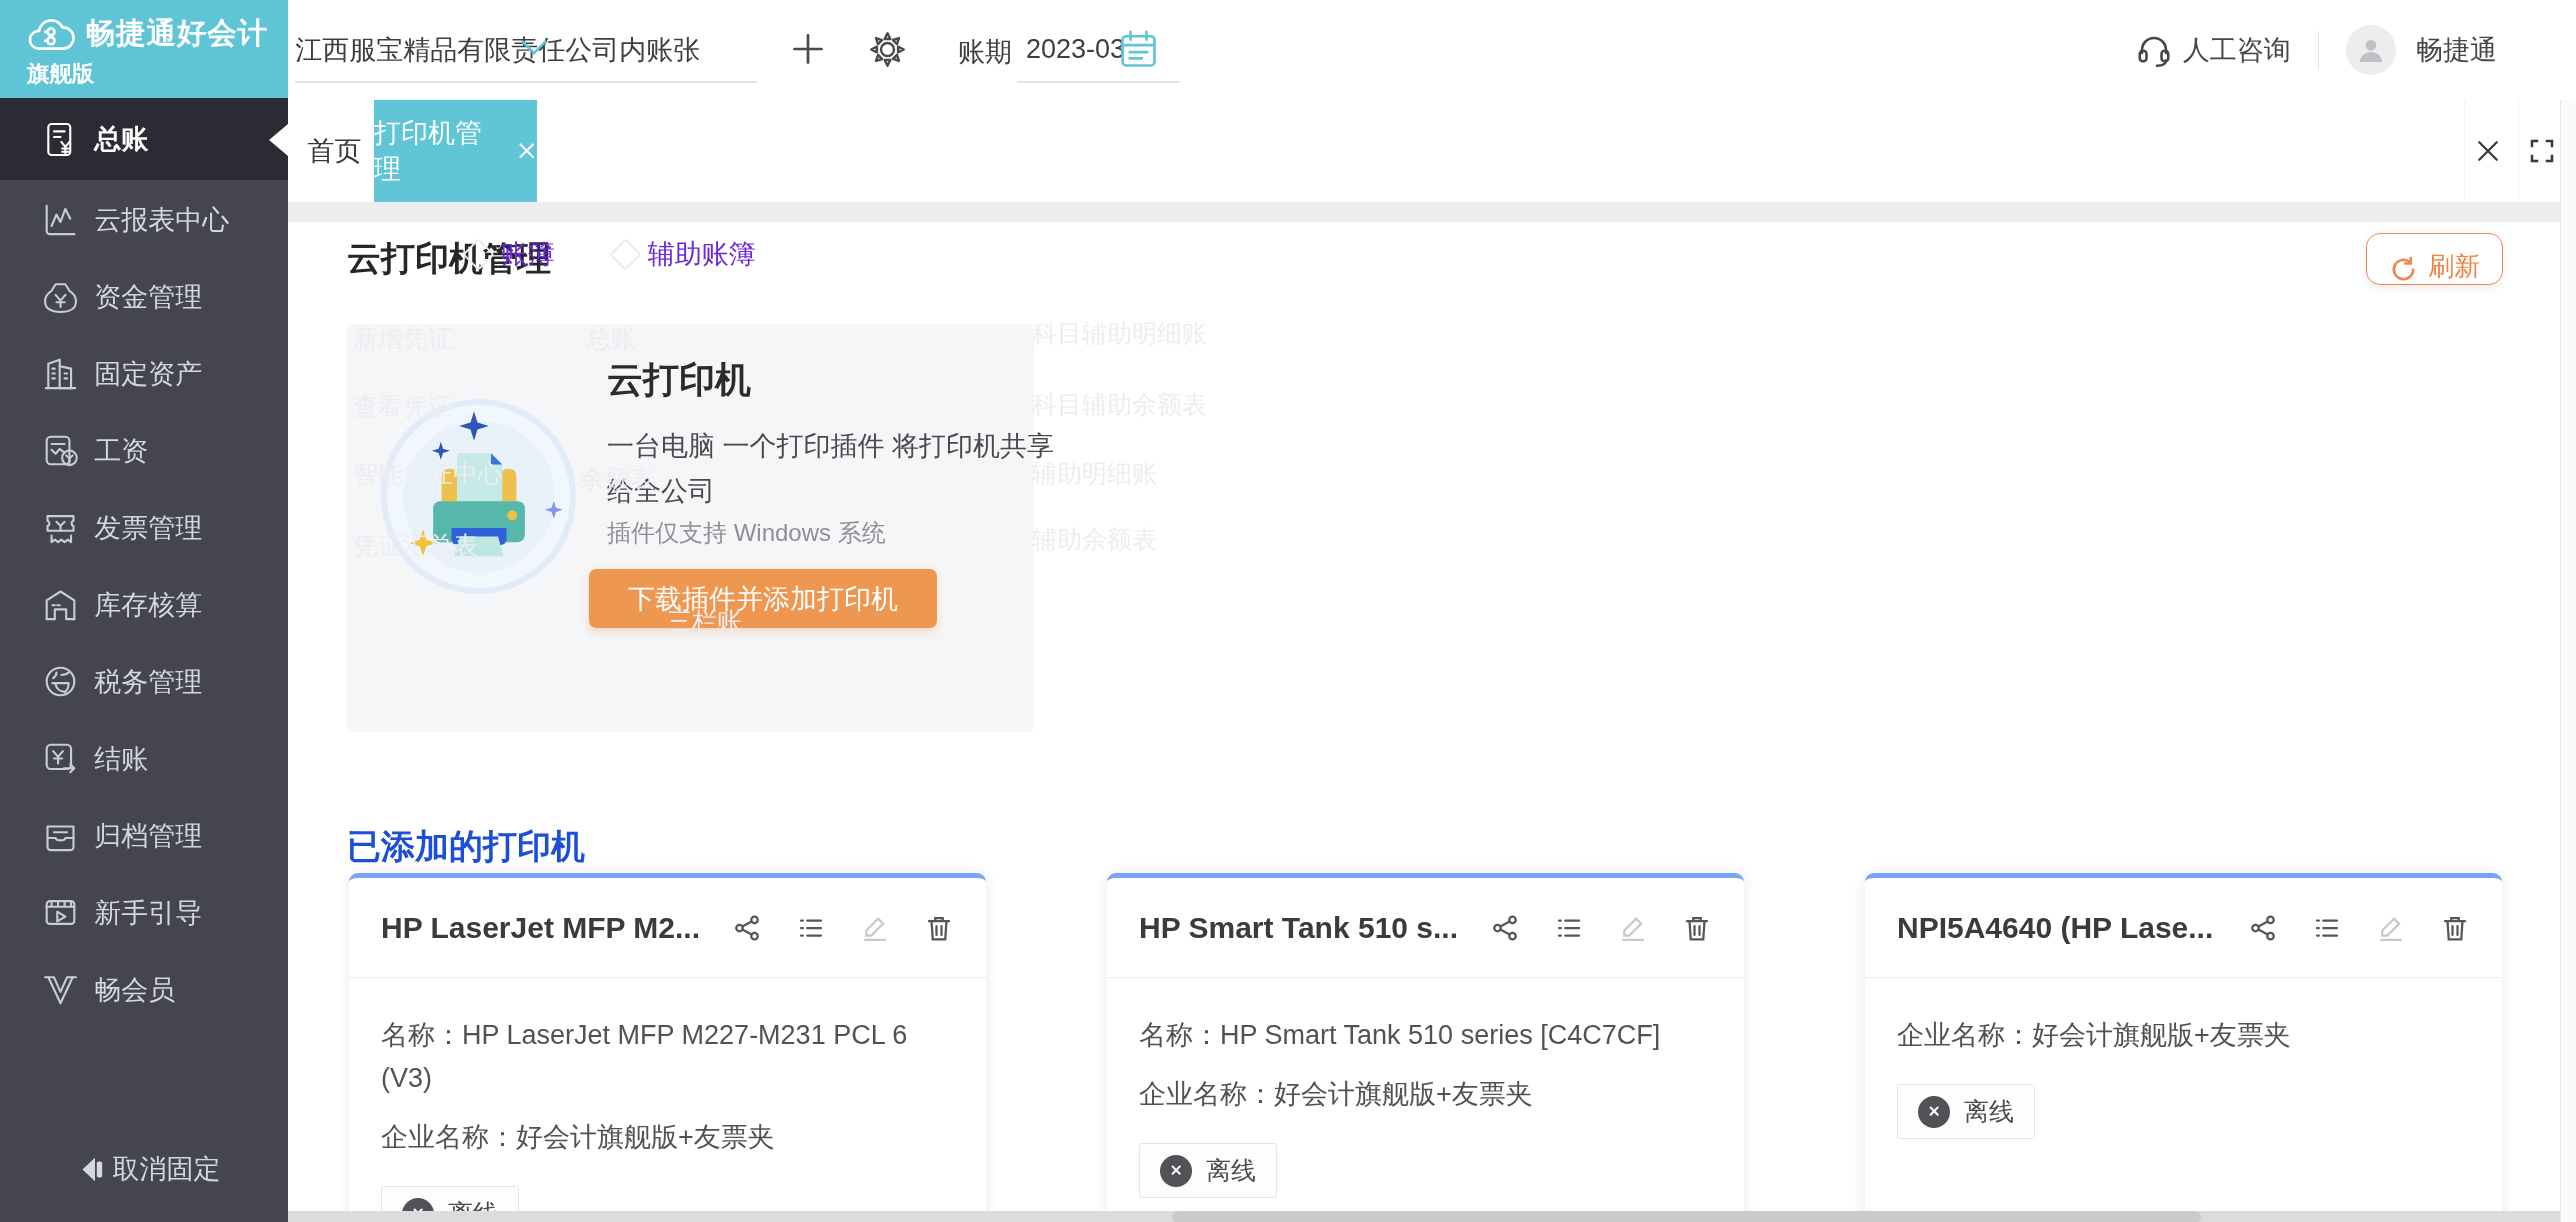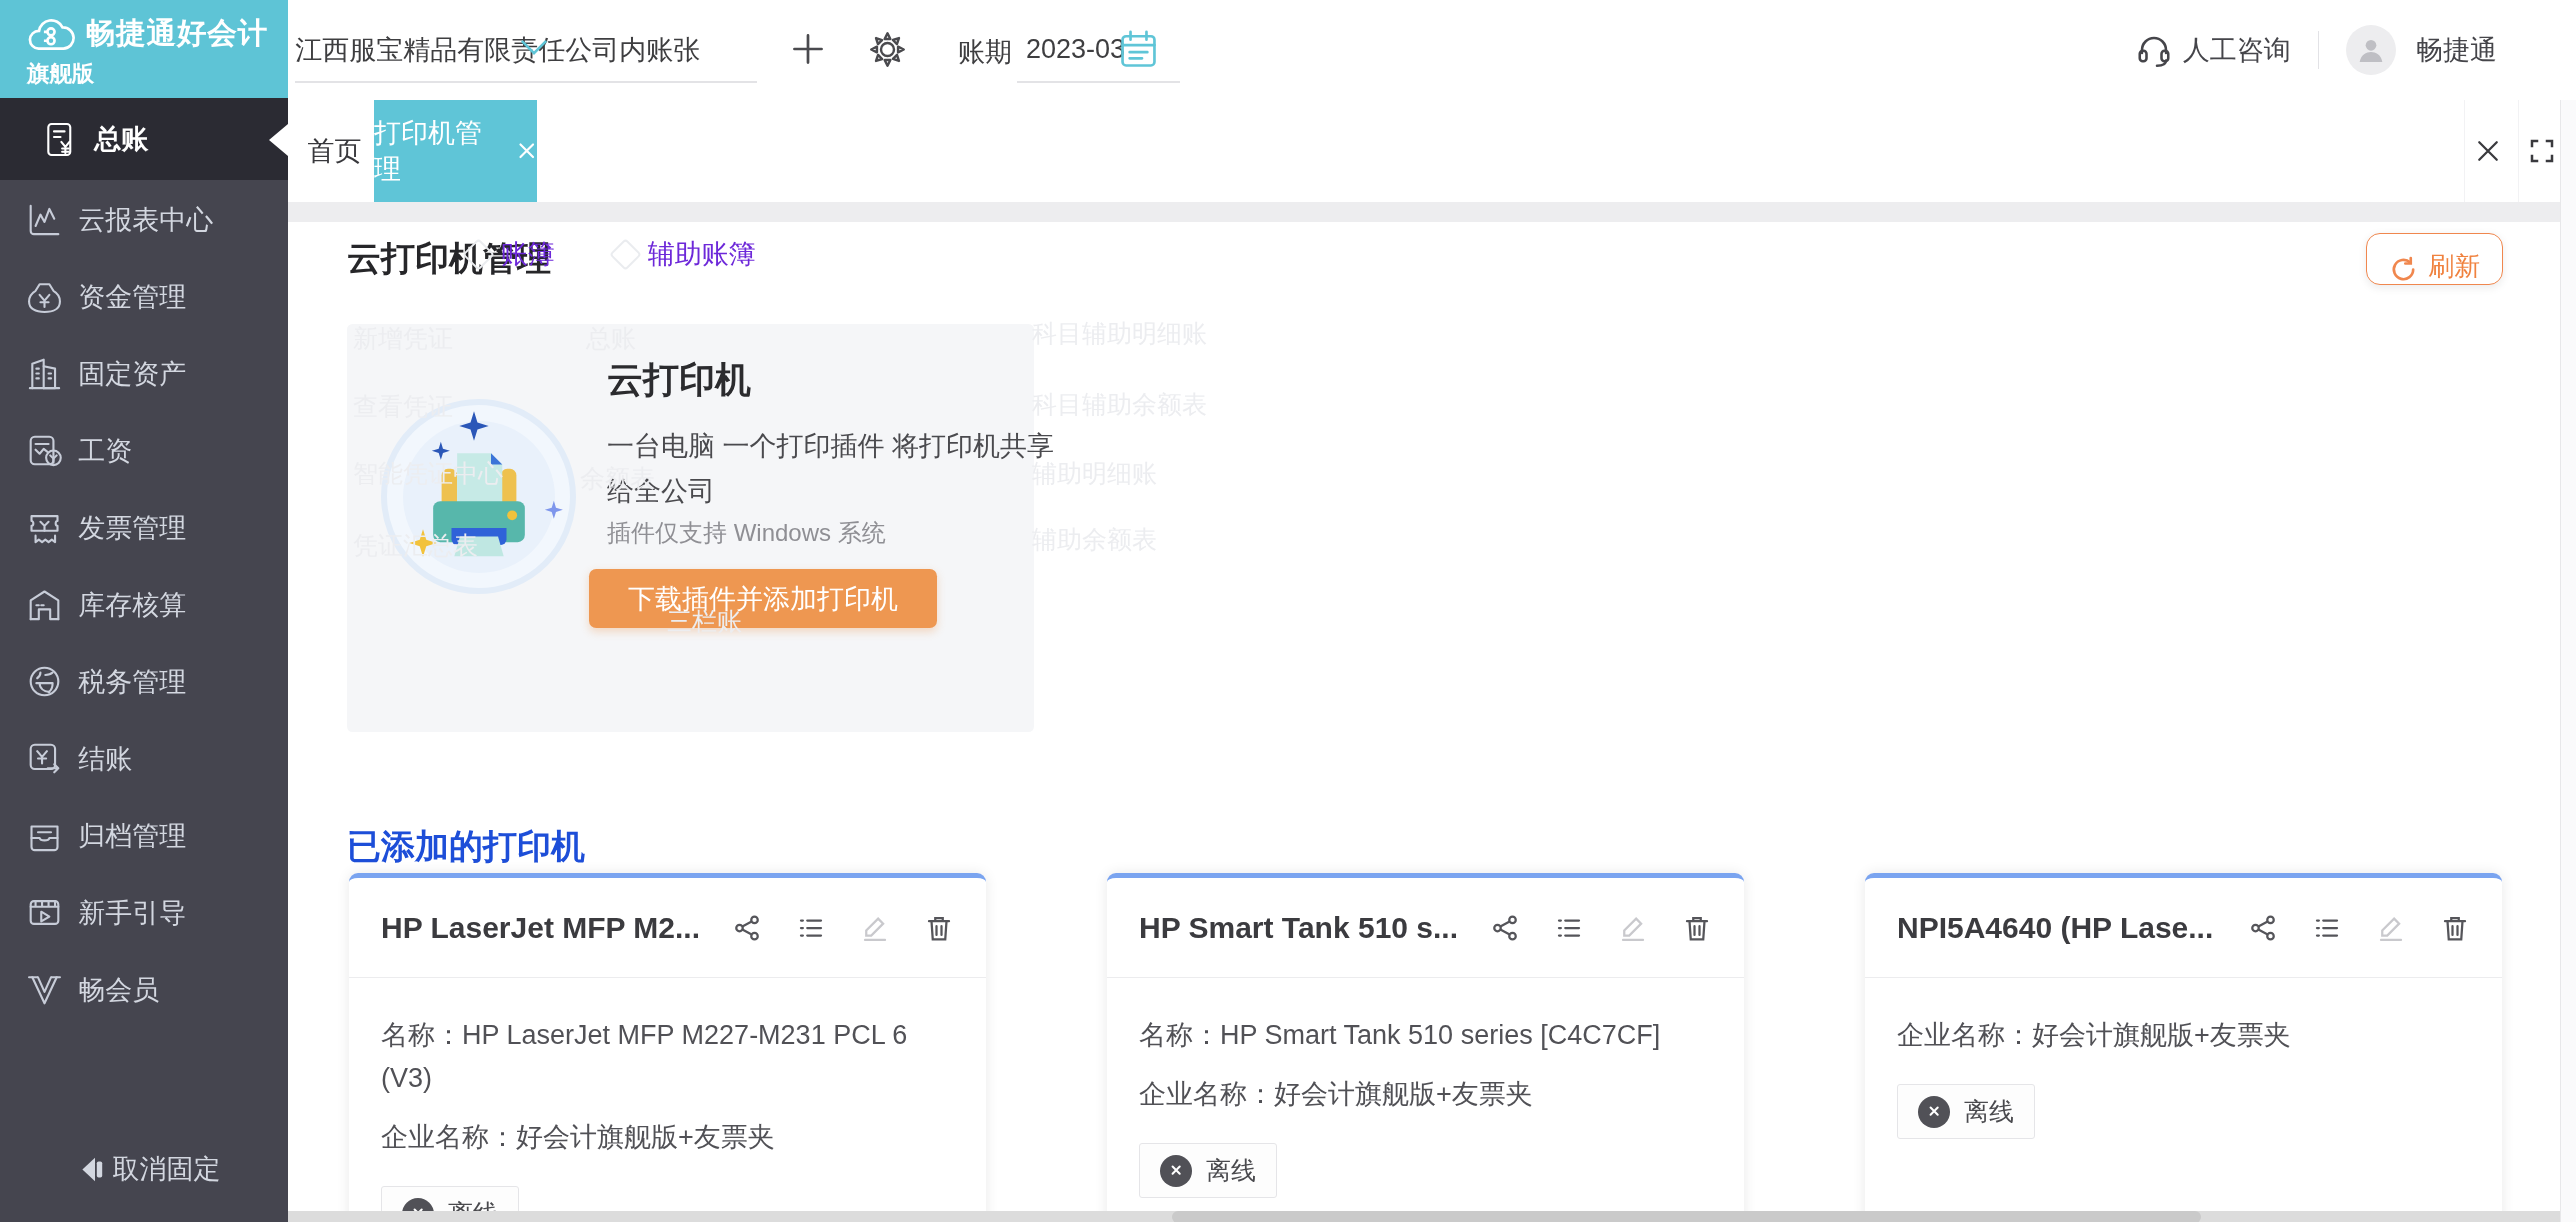--- a/index.html
+++ b/index.html
@@ -10,21 +10,21 @@
   
   .sidebar { position:absolute; left:0; top:0; width:288px; height:1223px; background:#45454F; z-index:20; }
   .logo-block { height:98px; background:#5EC4D6; color:#fff; padding:14.3px 0 0 27px; }
   .logo-row { display:flex; align-items:flex-end; gap:10.7px; }
   .brand-name { font-size:29.5px; font-weight:bold; letter-spacing:0.9px; }
   .brand-edition { font-size:22.4px; font-weight:bold; margin-top:3.6px; }
   .nav-selected { position:absolute; top:98px; left:0; width:288px; height:82px; background:#2B2B33; display:flex; align-items:center; padding-left:41px; }
   .nav-selected .nav-label { color:#fff; font-weight:bold; }
   .sel-arrow { position:absolute; right:0; top:124px; width:0; height:0; border-top:16px solid transparent; border-bottom:16px solid transparent; border-right:19.7px solid #fff; }
   .nav-list { position:absolute; top:181px; left:0; width:288px; }
-  .nav-item { height:77px; display:flex; align-items:center; padding-left:25px; cursor:pointer; }
+  .nav-item { height:77px; display:flex; align-items:center; padding-left:41px; cursor:pointer; }
   .nav-ic { width:39px; height:39px; margin-right:14.3px; color:#C7CCD8; flex:none; }
   .nav-label { font-size:27px; color:#D3D7E0; white-space:nowrap; }
   .unpin { position:absolute; bottom:36px; left:0; width:288px; display:flex; align-items:center; justify-content:center; gap:9px; color:#D3D7E0; font-size:27px; cursor:pointer; }
 
   
   .topbar { position:absolute; left:288px; top:0; width:2288px; height:100px; background:#fff; z-index:10; }
   .company { position:absolute; left:7.2px; top:32px; font-size:27px; color:#3E3E40; cursor:pointer; }
   .company-underline { position:absolute; left:7.2px; top:81px; width:462px; height:1.8px; background:#E3E3E6; }
   .chevron-down { position:absolute; left:231px; top:38px; cursor:pointer; }
   .plus-btn { position:absolute; left:501px; top:30px; cursor:pointer; }

